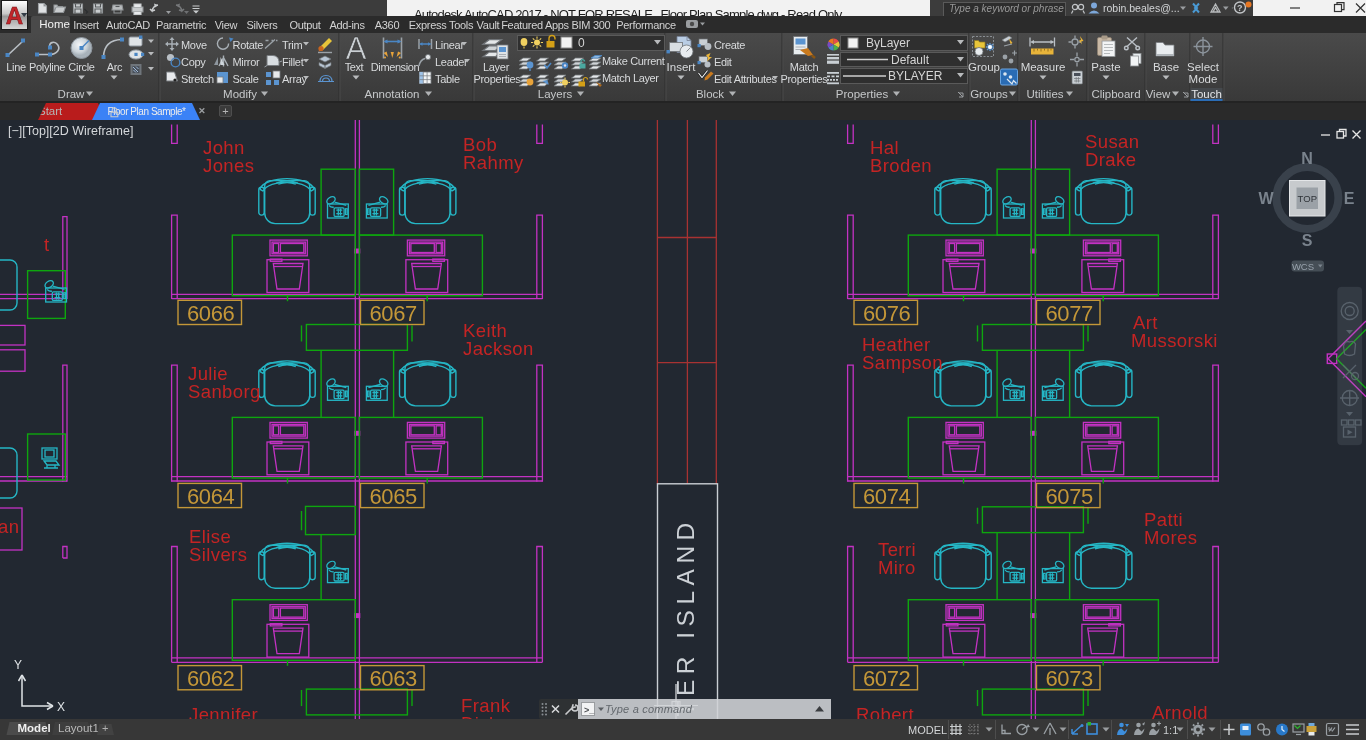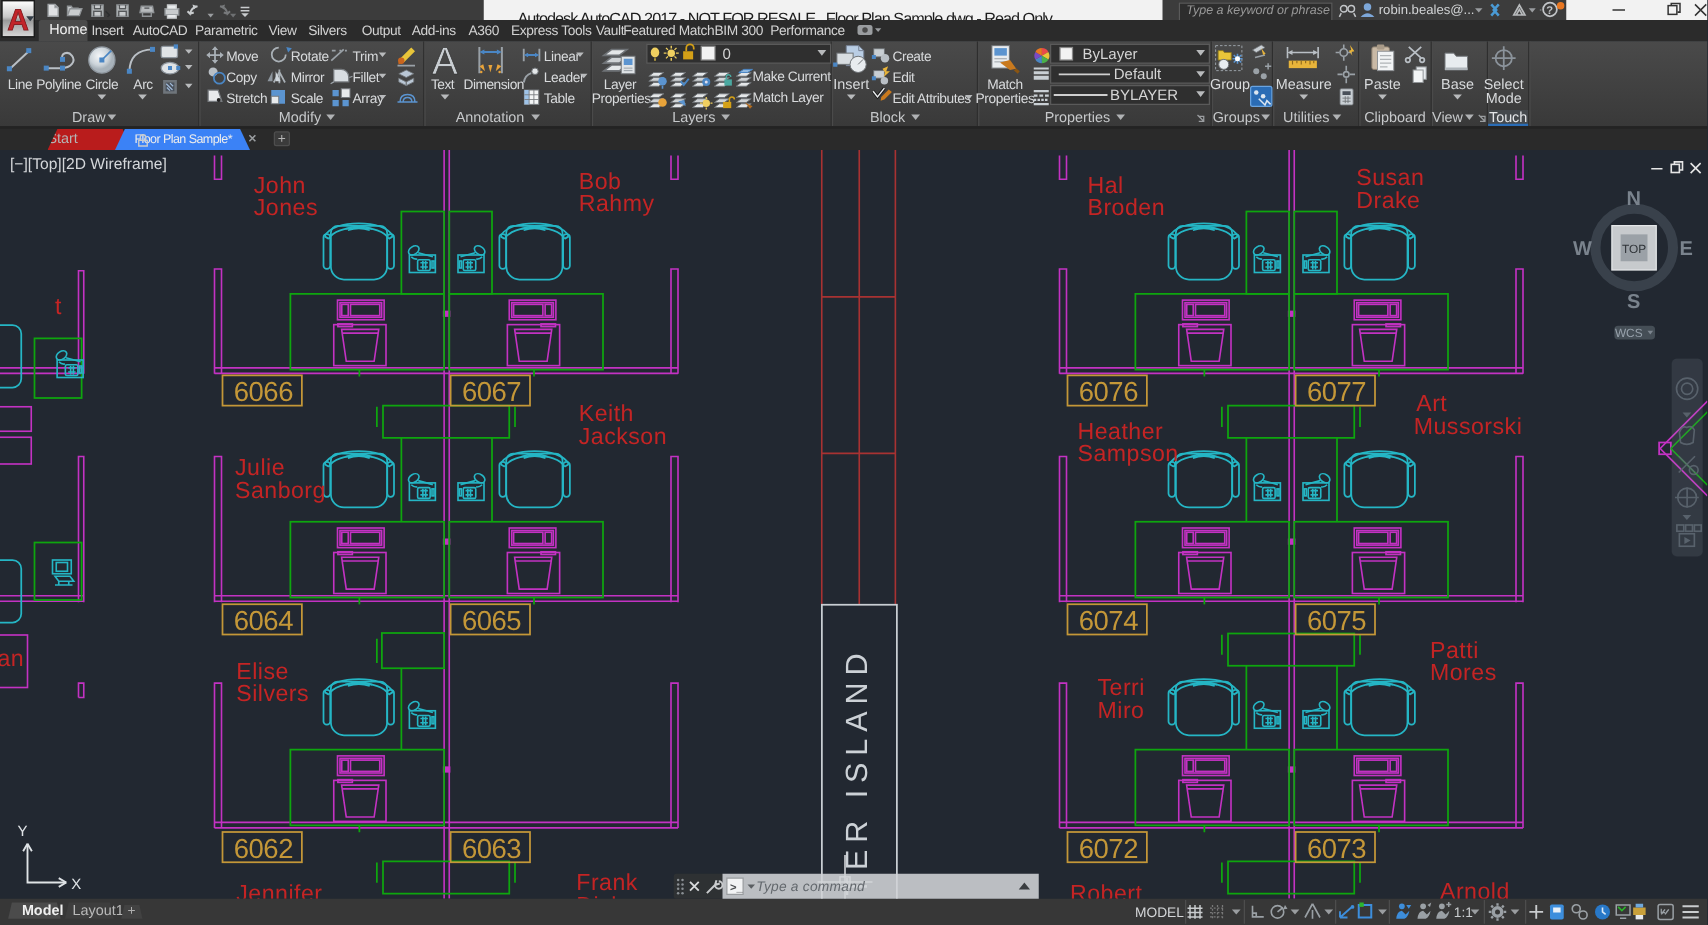--- a/index.html
+++ b/index.html
@@ -99,21 +99,21 @@
 <div class="mtab" style="left:86px;transform:translateX(-50%)">Insert</div>
 <div class="mtab" style="left:128px;transform:translateX(-50%)">AutoCAD</div>
 <div class="mtab" style="left:181px;transform:translateX(-50%)">Parametric</div>
 <div class="mtab" style="left:226px;transform:translateX(-50%)">View</div>
 <div class="mtab" style="left:262px;transform:translateX(-50%)">Silvers</div>
 <div class="mtab" style="left:305px;transform:translateX(-50%)">Output</div>
 <div class="mtab" style="left:347px;transform:translateX(-50%)">Add-ins</div>
 <div class="mtab" style="left:387px;transform:translateX(-50%)">A360</div>
 <div class="mtab" style="left:441px;transform:translateX(-50%)">Express Tools</div>
 <div class="mtab" style="left:488px;transform:translateX(-50%)">Vault</div>
-<div class="mtab" style="left:535px;transform:translateX(-50%)">Featured Match</div>
+<div class="mtab" style="left:535px;transform:translateX(-50%)">Featured Apps</div>
 <div class="mtab" style="left:591px;transform:translateX(-50%)">BIM 300</div>
 <div class="mtab" style="left:646px;transform:translateX(-50%)">Performance</div>
 <svg class="abs" style="left:683px;top:16px" width="30" height="17">
  <rect x="3" y="4" width="12" height="8" rx="2" fill="#9a9da0"></rect>
       <circle cx="9" cy="8" r="2.2" fill="#4a4a4a"></circle>
  <path d="M17,6.5 l2.5,3 2.5,-3 z" fill="#9a9da0"></path>
 </svg>
 
 <div id="ribbon"></div>
 

